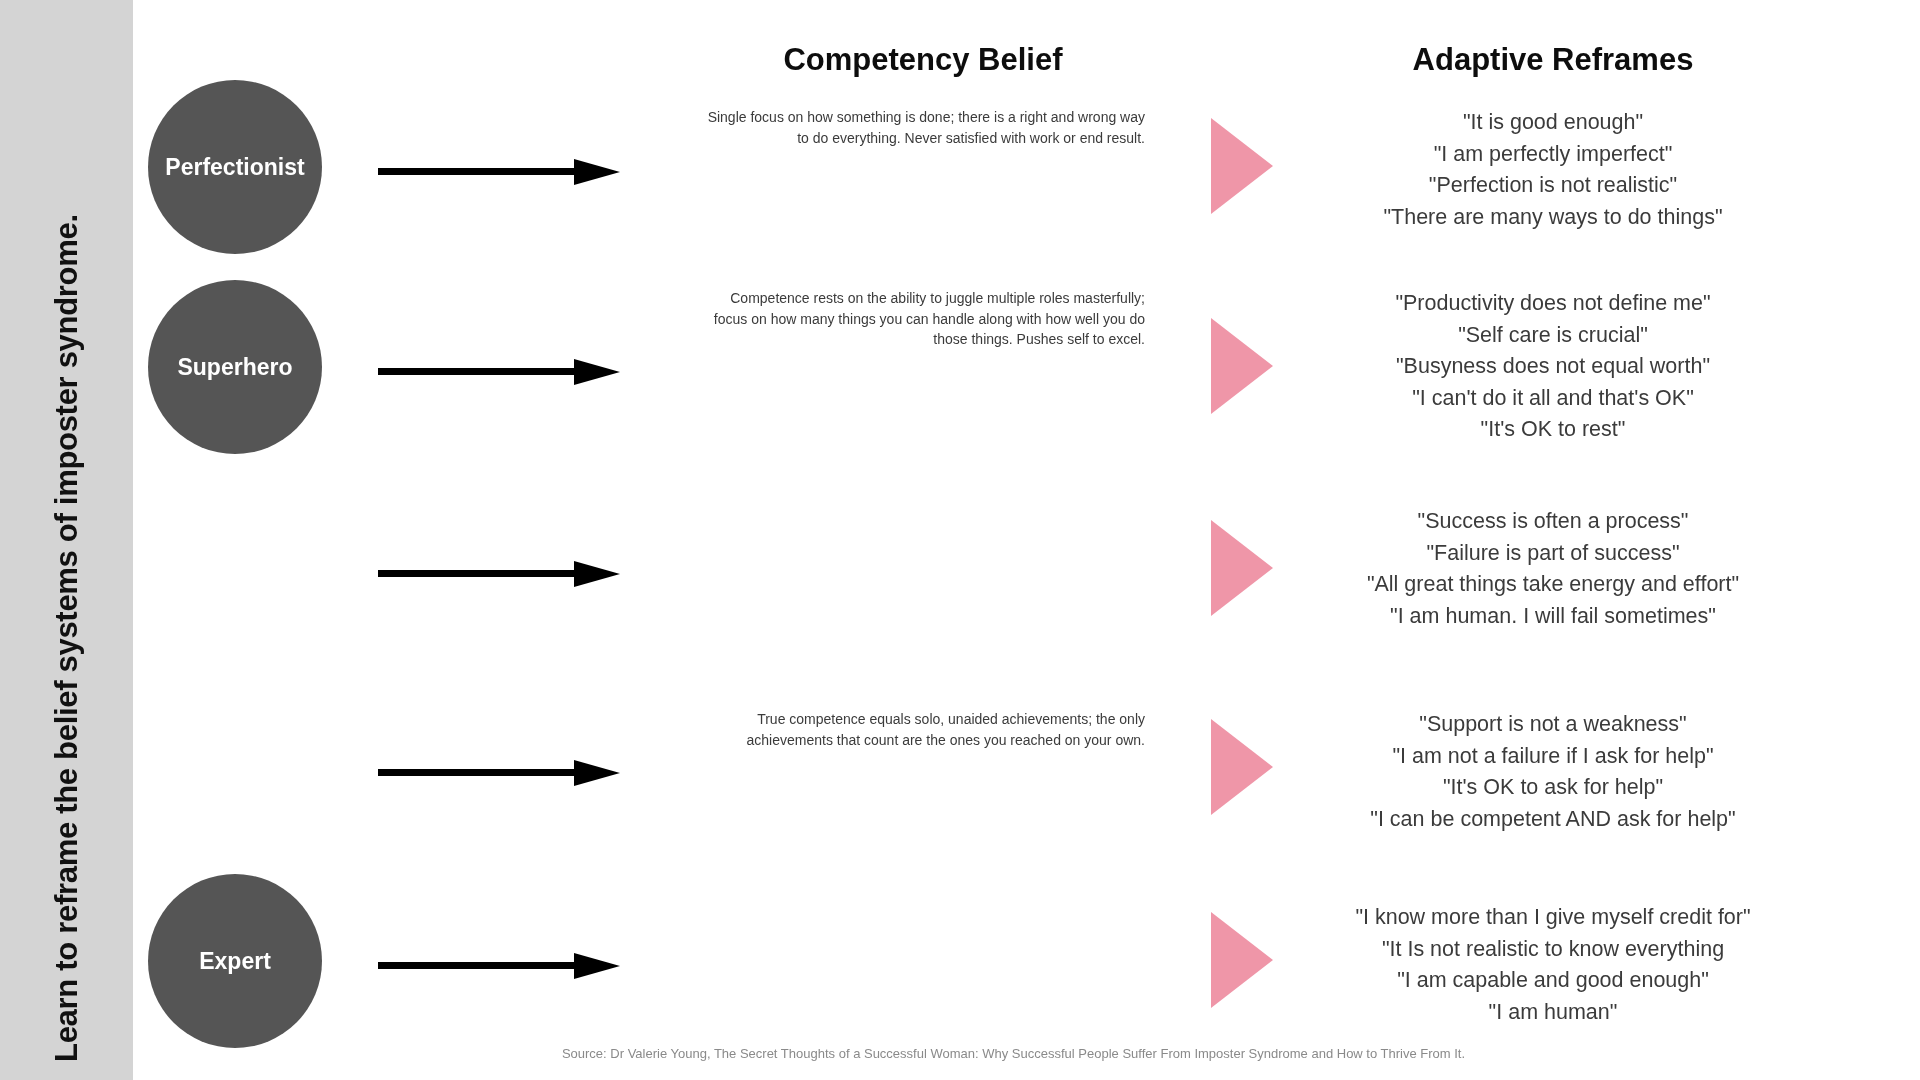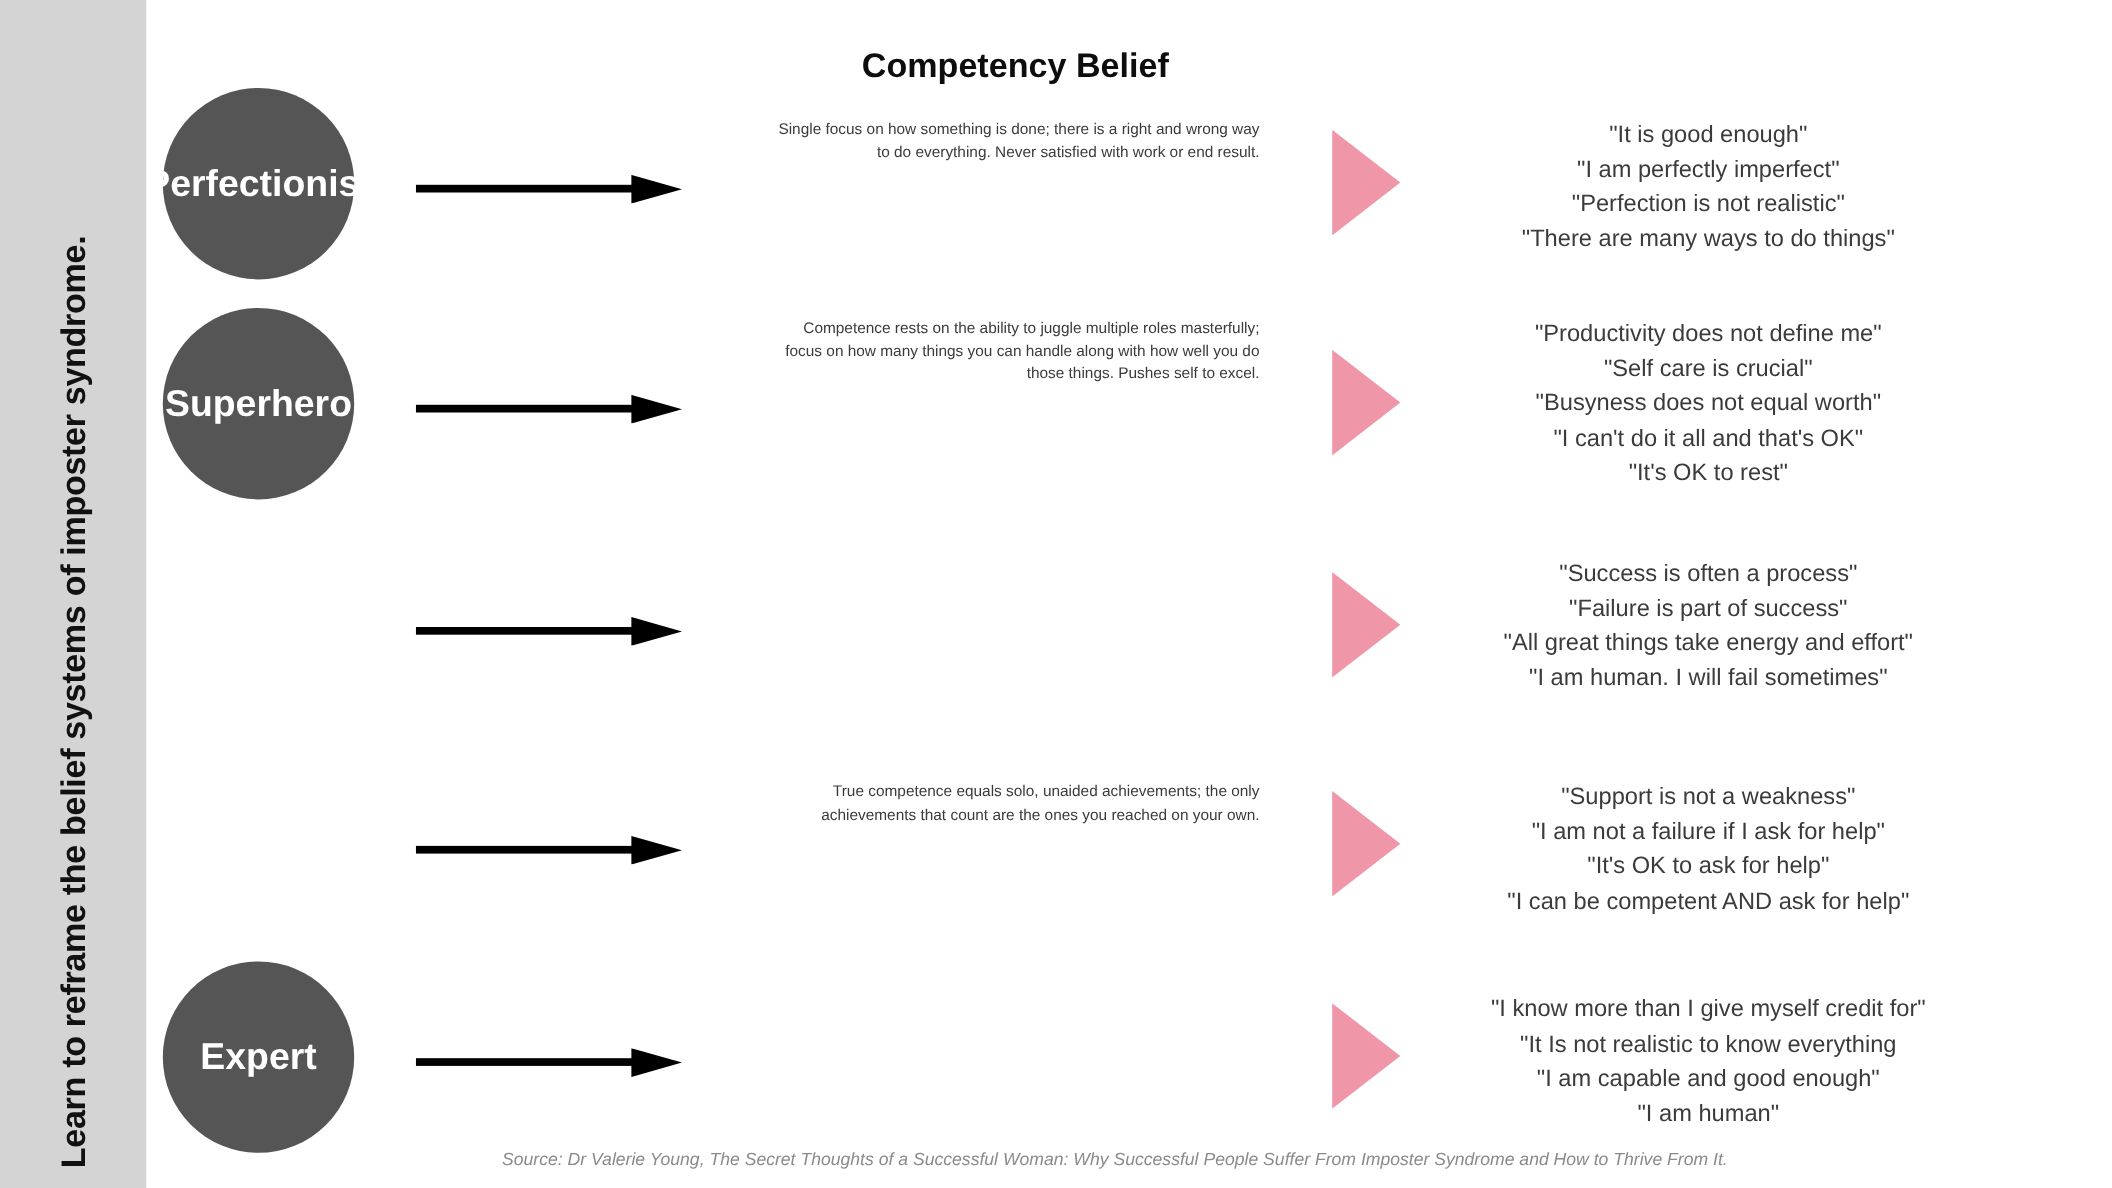--- a/index.html
+++ b/index.html
@@ -91,21 +91,21 @@
     top: 0px;
     width: 174px;
     height: 174px;
     border-radius: 50%;
     background: #555555;
     display: flex;
     align-items: center;
     justify-content: center;
   }
   .circle-label {
-    font-size: 34px;
+    font-size: 23px;
     font-weight: bold;
     color: #ffffff;
     text-align: center;
     line-height: 1.25;
     white-space: nowrap;
   }
   .circle-label.two-line { white-space: normal; width: 120px; }
 
   
   .arrow-black {
@@ -161,36 +161,36 @@
   
   #source-note {
     position: absolute;
     left: 0;
     top: 1046px;
     width: 1787px;
     text-align: center;
     padding-right: 10px;
     box-sizing: border-box;
     font-family: "Liberation Sans Narrow", "Liberation Sans", sans-serif;
-    font-size: 16px;
+    font-size: 13px;
     color: #8a8a8a;
     white-space: nowrap;
-    font-style: italic;
   }
 </style>
 </head>
 <body>
 
 <div id="side-band">
   <div id="side-title">Learn to reframe the belief systems of imposter syndrome.</div>
 </div>
 
 <div id="canvas">
 
   <div class="col-header" id="header-competency">Competency Belief</div>
+  <div class="col-header" id="header-reframes">Adaptive Reframes</div>
 
   <div class="row row-0">
     <div class="circle">
       <div class="circle-label">Perfectionist</div>
     </div>
     <span class="arrow-black">
       <svg width="242" height="26" viewBox="0 0 242 26">
         <rect x="0" y="9" width="205" height="7" fill="#000000"></rect>
         <polygon points="196,0 242,13 196,26" fill="#000000"></polygon>
       </svg>

